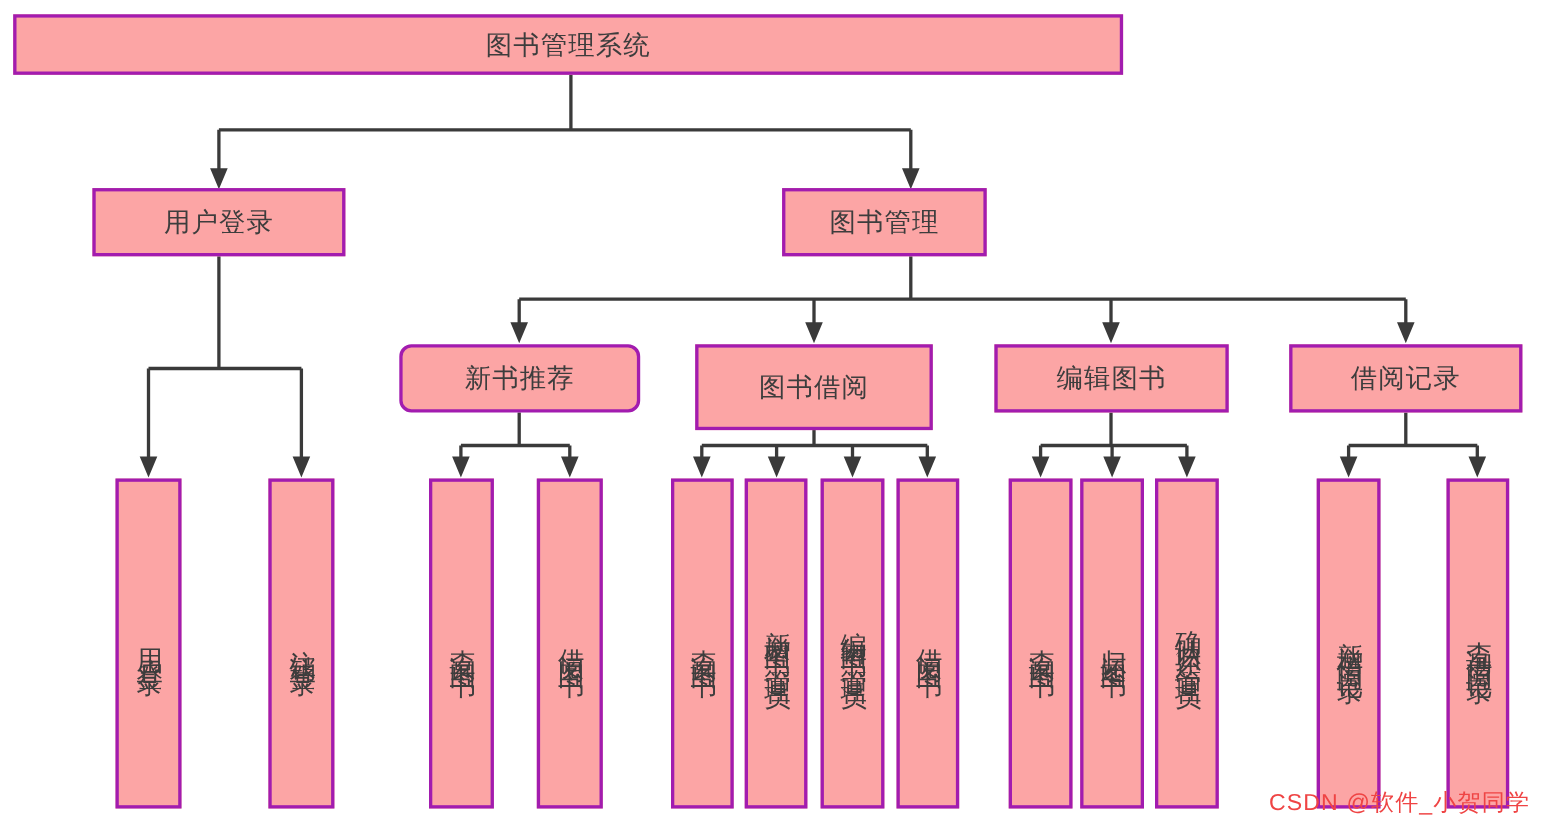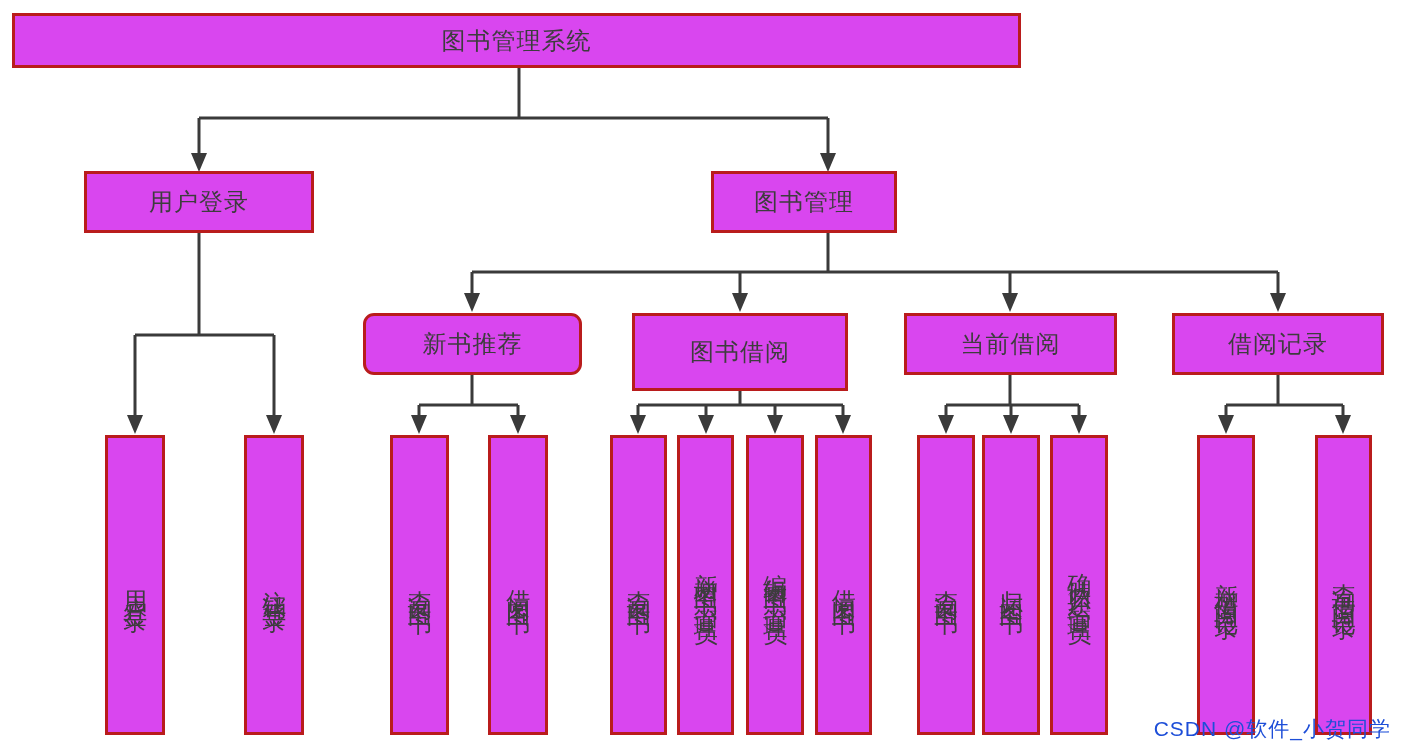--- a/index.html
+++ b/index.html
@@ -28,22 +28,22 @@
     stroke: #3a3a3a;
     stroke-width: 3;
   }
   svg.connectors path.arrow {
     fill: #3a3a3a;
     stroke: none;
   }
   .box {
     position: absolute;
     box-sizing: border-box;
-    border: 3px solid #b91c1c;
-    background: #d946ef;
+    border: 3px solid #a21caf;
+    background: #fca5a5;
     display: flex;
     align-items: center;
     justify-content: center;
   }
   .hbox {
     font-size: 24px;
     letter-spacing: 1px;
     white-space: nowrap;
   }
   .leaf {
@@ -54,21 +54,21 @@
     line-height: 1.1;
   }
   .leaf span {
     display: block;
   }
   .watermark {
     position: absolute;
     right: 14px;
     bottom: 4px;
     font-size: 21px;
-    color: #1d4ed8;
+    color: #ef4444;
     letter-spacing: 1px;
     white-space: nowrap;
   }
 </style>
 </head>
 <body>
 
 <div class="canvas">
 
   <svg class="connectors" viewBox="0 0 1405 747">
@@ -111,21 +111,21 @@
     <span>图书管理</span>
   </div>
 
   <div class="box hbox" style="left:363px; top:313px; width:219px; height:62px;border-radius:11px;">
     <span>新书推荐</span>
   </div>
   <div class="box hbox" style="left:632px; top:313px; width:216px; height:78px;">
     <span>图书借阅</span>
   </div>
   <div class="box hbox" style="left:904px; top:313px; width:213px; height:62px;">
-    <span>当前借阅</span>
+    <span>编辑图书</span>
   </div>
   <div class="box hbox" style="left:1172px; top:313px; width:212px; height:62px;text-align:right;">
     <span>借阅记录</span>
   </div>
 
   <div class="box leaf" style="left:105px; top:435px; width:60px; height:300px;">
     <span>用户登录</span>
   </div>
   <div class="box leaf" style="left:244px; top:435px; width:60px; height:300px;">
     <span>注销登录</span>

